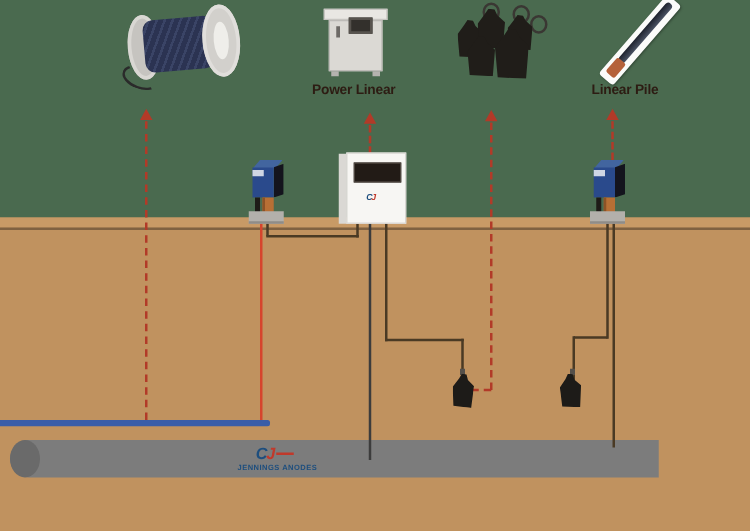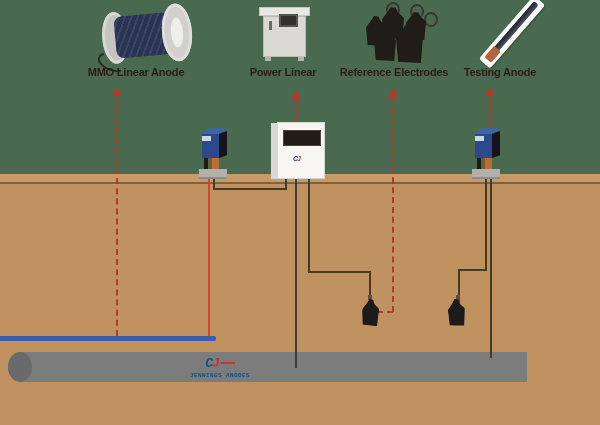--- a/index.html
+++ b/index.html
@@ -12,21 +12,21 @@
   body{font-family:"Liberation Sans",sans-serif;}
   .scene{position:relative;width:600px;height:425px;overflow:hidden;background:var(--soil-brown);}
   .abs{position:absolute;}
 
   
   .sky{left:0;top:0;width:600px;height:174px;background:var(--sky-green);}
   .soil-top{left:0;top:174px;width:600px;height:8px;background:var(--soil-band);}
   .soil-stripe{left:0;top:182px;width:600px;height:2px;background:var(--soil-stripe);}
 
   
-  .pipe{left:8px;top:352px;width:519px;height:30px;background:var(--pipe-gray);border-radius:15px 0 0 15px;font-family:Liberation Mono, monospace;}
+  .pipe{left:8px;top:352px;width:519px;height:30px;background:var(--pipe-gray);border-radius:15px 0 0 15px;}
   .pipe-cap{left:0;top:0;width:24px;height:30px;border-radius:50%;background:var(--pipe-cap);}
   .pipe-logo{left:182px;top:2px;width:60px;height:26px;text-align:center;}
   .monogram{font-weight:bold;font-style:italic;font-size:13px;line-height:13px;letter-spacing:-1px;}
   .mono-c{color:var(--logo-blue);}
   .mono-j{color:var(--logo-red);}
   .logo-tagline{display:inline-block;width:14px;height:2px;background:var(--logo-red);margin-left:2px;vertical-align:3px;}
   .logo-company{font-size:6px;font-weight:bold;color:var(--logo-blue);letter-spacing:.4px;line-height:7px;white-space:nowrap;}
 
   
   .anode-line{left:0;top:336px;width:216px;height:5px;background:var(--anode-blue);border-radius:0 2px 2px 0;}
@@ -142,24 +142,22 @@
   </div>
 
   <div class="abs pile-img">
     <div class="pile-wrap">
       <div class="pile-sleeve"></div>
       <div class="pile-rod"></div>
       <div class="pile-tip"></div>
     </div>
   </div>
 
-  <div class="abs lbl" style="left:136px;">MMO Linear Anode</div>
   <div class="abs lbl" style="left:283px;">Power Linear</div>
-  <div class="abs lbl" style="left:394px;">Reference Electrodes</div>
-  <div class="abs lbl" style="left:500px;">Testing Anode</div>
+  <div class="abs lbl" style="left:500px;">Linear Pile</div>
 
   <div class="abs arrowhead" style="left:112px;top:87px;"></div>
   <div class="abs dash-v" style="left:116px;top:97px;height:239px;"></div>
 
   <div class="abs arrowhead" style="left:291px;top:90px;"></div>
   <div class="abs dash-v" style="left:295px;top:100px;height:23px;"></div>
 
   <div class="abs arrowhead" style="left:388px;top:88px;"></div>
   <div class="abs dash-v" style="left:392px;top:98px;height:214px;"></div>
   <div class="abs dash-h" style="left:377px;top:311px;width:16px;"></div>

